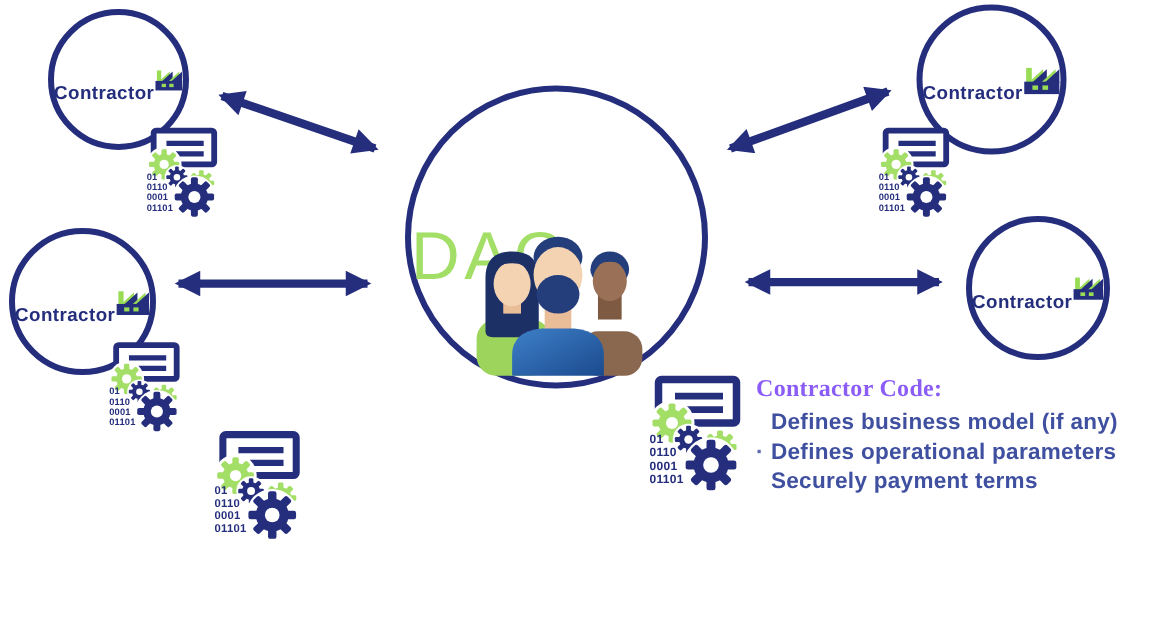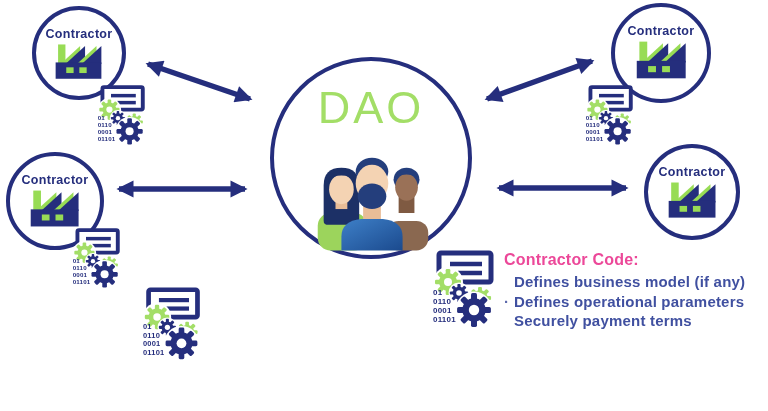--- a/index.html
+++ b/index.html
@@ -1,33 +1,33 @@
 <!DOCTYPE html>
 <html><head>
 <meta charset="utf-8">
 <style>
   html,body{margin:0;padding:0;background:#fff;}
   #canvas{position:relative;width:768px;height:411px;background:#fff;overflow:hidden;
           font-family:"Liberation Sans",sans-serif;}
   .layer{position:absolute;left:0;top:0;pointer-events:none;}
   
   .circle-node{position:absolute;box-sizing:border-box;border:4px solid #252e7d;border-radius:50%;
-               background:#fff;display:flex;flex-direction:column;align-items:center;z-index:2;}
+               background:#fff;display:flex;flex-direction:row;align-items:center;z-index:2;}
   .contractor-label{font-size:12.5px;font-weight:700;color:#252e7d;letter-spacing:.3px;margin-top:17px;}
   .factory{width:57%;margin-top:1px;}
   .dao-circle{z-index:2;}
   .dao-title{margin-top:24px;font-size:45px;font-weight:400;color:#a3de67;letter-spacing:3px;line-height:1;}
   .avatars{position:absolute;left:298px;top:140px;width:148px;z-index:2;}
   
   .doc{position:absolute;z-index:3;}
   .doc svg{display:block;width:100%;height:auto;}
   .bin{font-family:"Liberation Sans",sans-serif;font-weight:700;font-size:8px;fill:#252e7d;letter-spacing:.2px;}
   
   .codeblock{position:absolute;z-index:3;}
-  .codeblock h3{margin:0 0 3px 0;font-size:16px;font-weight:700;color:#ec4899;letter-spacing:.2px;}
+  .codeblock h3{margin:0 0 3px 0;font-size:16px;font-weight:700;color:#8b5cf6;letter-spacing:.2px;font-family:Liberation Serif, serif;}
   .codeblock ul{list-style:none;margin:0;padding:0;}
   .codeblock li{position:relative;padding-left:10px;font-size:15px;font-weight:700;
                 color:#4050a0;line-height:18.5px;letter-spacing:.2px;}
   .codeblock li::before{content:"·";position:absolute;left:0;top:0;color:#5b68ab;}
   .codeblock li.nodot::before{content:"";}
   #dao-code{left:212px;top:285px;}
   #contractor-code{left:504px;top:251px;}
   #contractor-code li{line-height:19.5px;}
 </style>
 </head>

